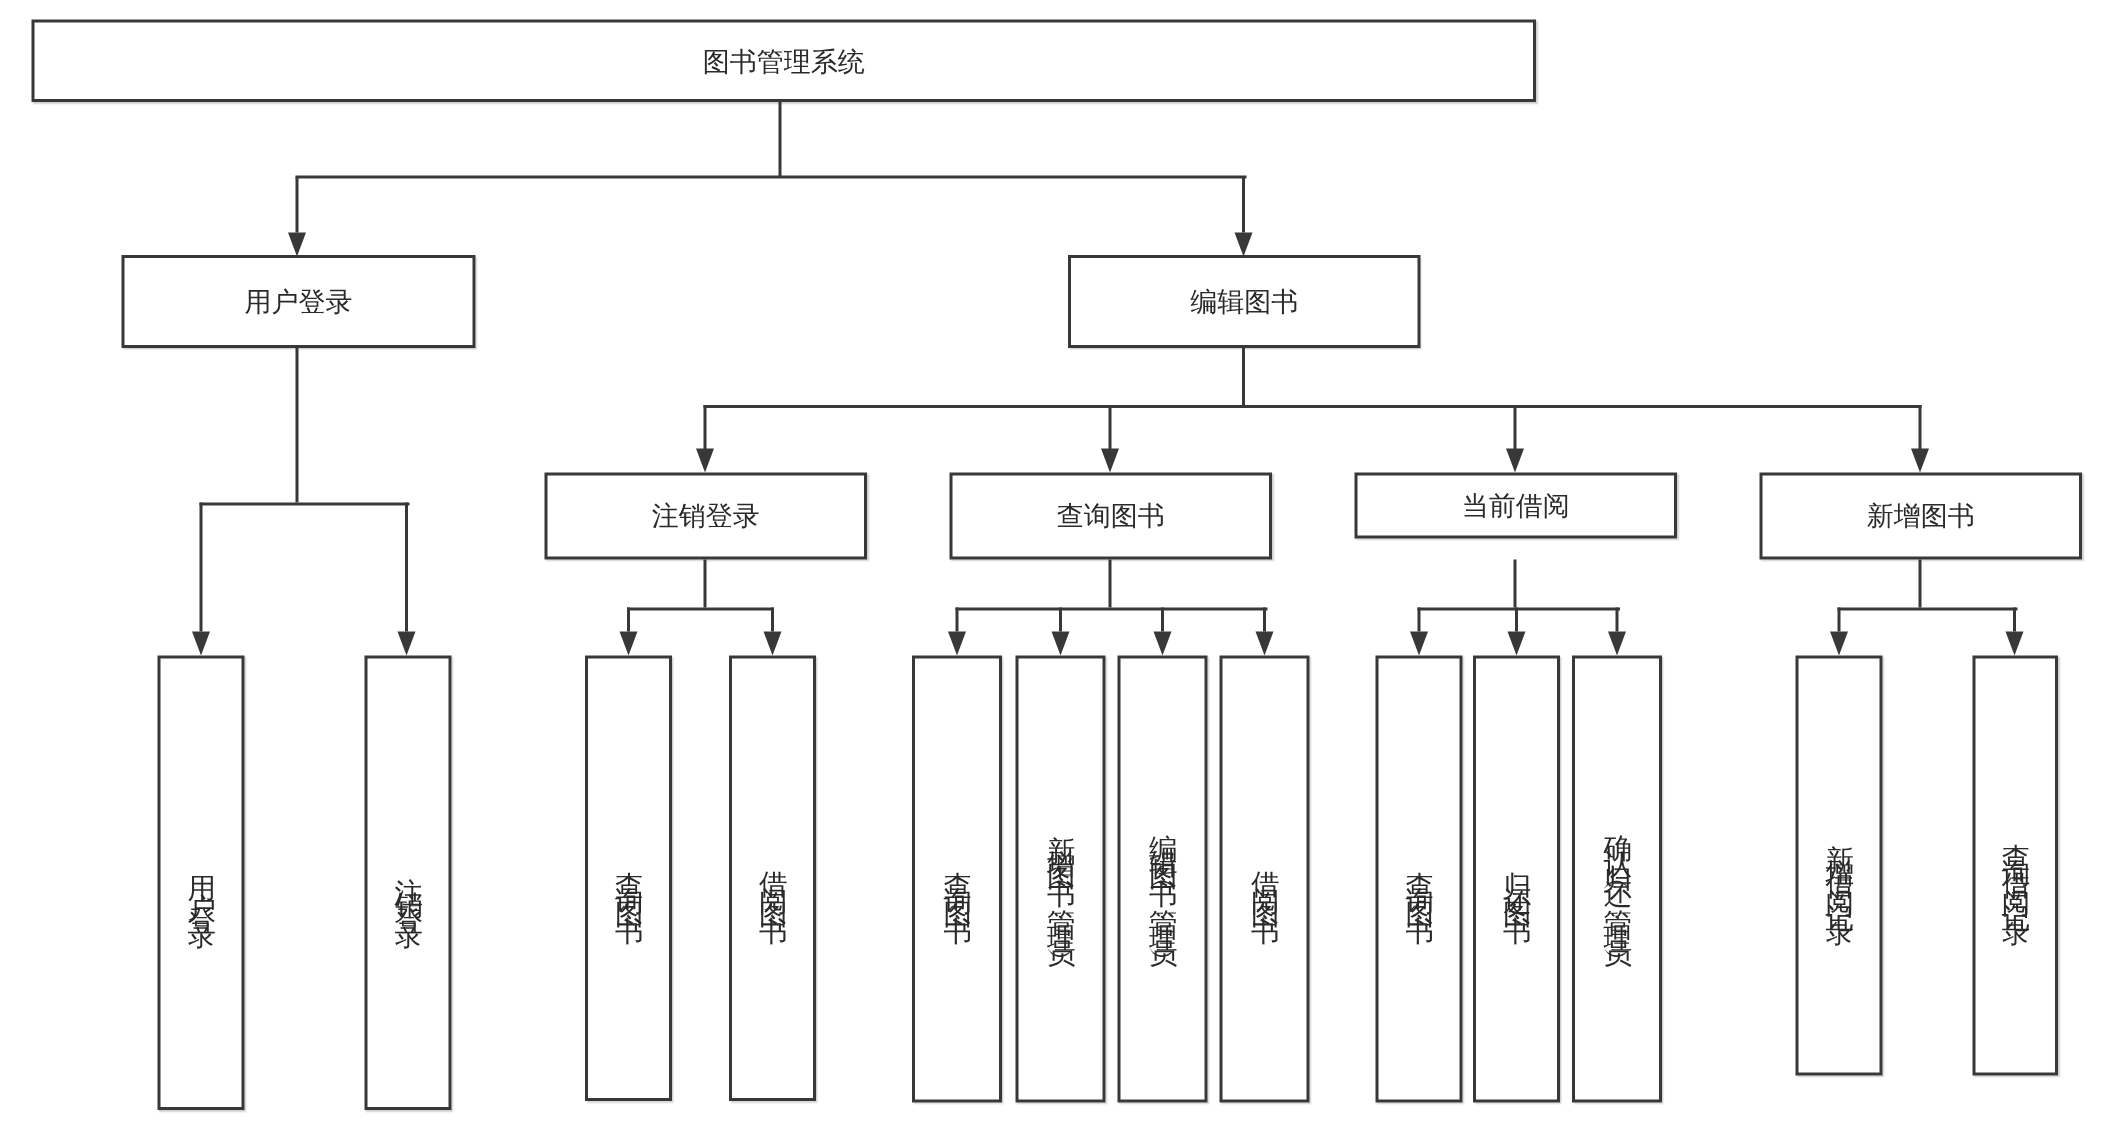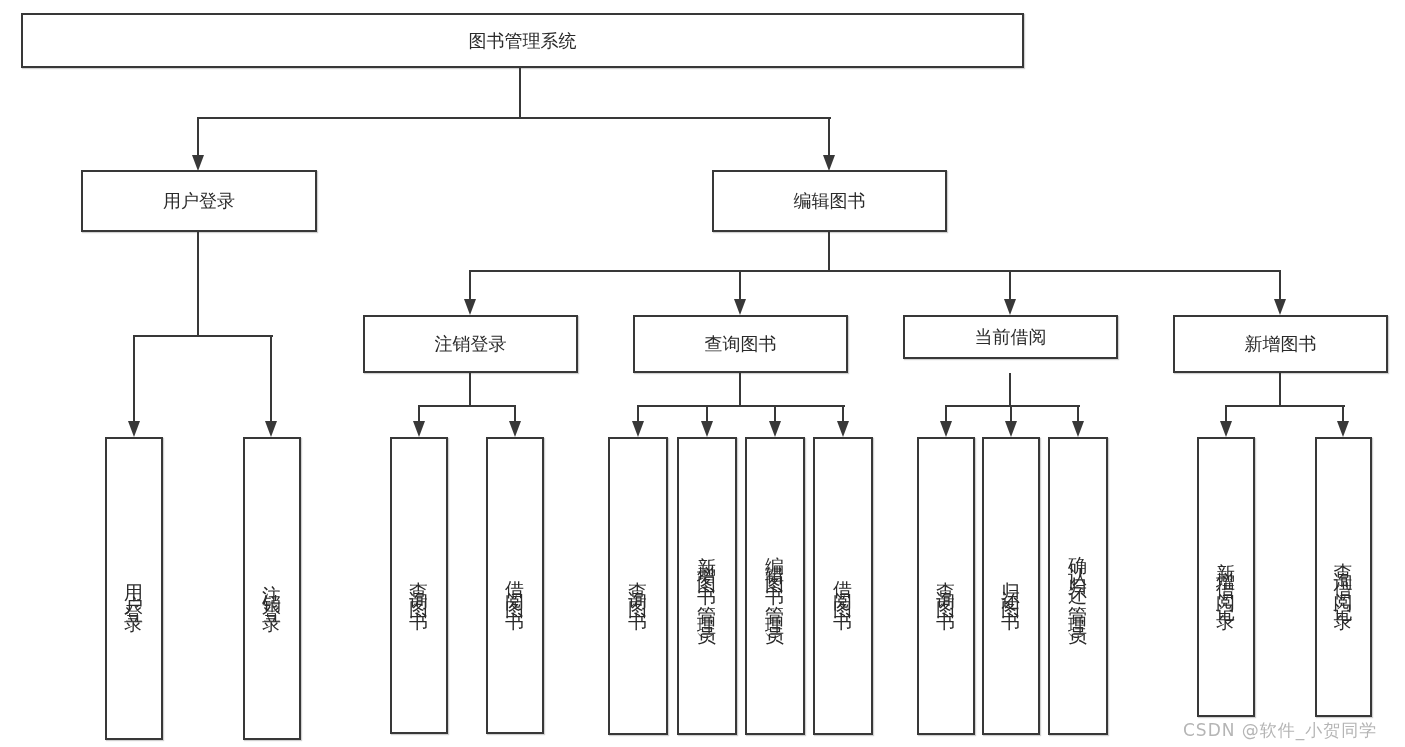--- a/index.html
+++ b/index.html
@@ -167,15 +167,14 @@
   <div class="vline" style="left:1010px; top:405px; height:16px;"></div>
   <div class="arrow" style="left:1005px; top:421px;"></div>
   <div class="vline" style="left:1077px; top:405px; height:16px;"></div>
   <div class="arrow" style="left:1072px; top:421px;"></div>
 
   <div class="vline" style="left:1225px; top:405px; height:16px;"></div>
   <div class="arrow" style="left:1220px; top:421px;"></div>
   <div class="vline" style="left:1342px; top:405px; height:16px;"></div>
   <div class="arrow" style="left:1337px; top:421px;"></div>
 
-  <div class="watermark">CSDN @软件_小贺同学</div>
 
 </div>
 
 </body></html>

